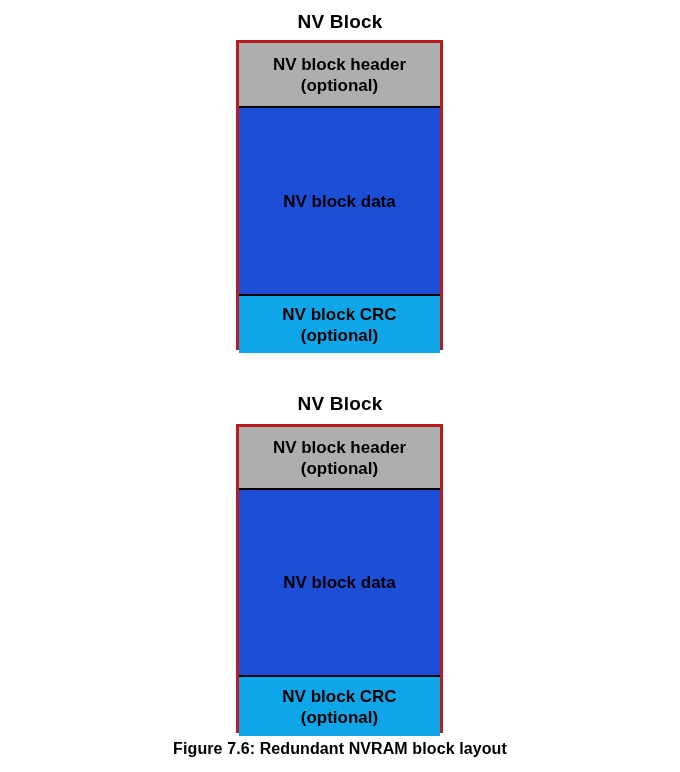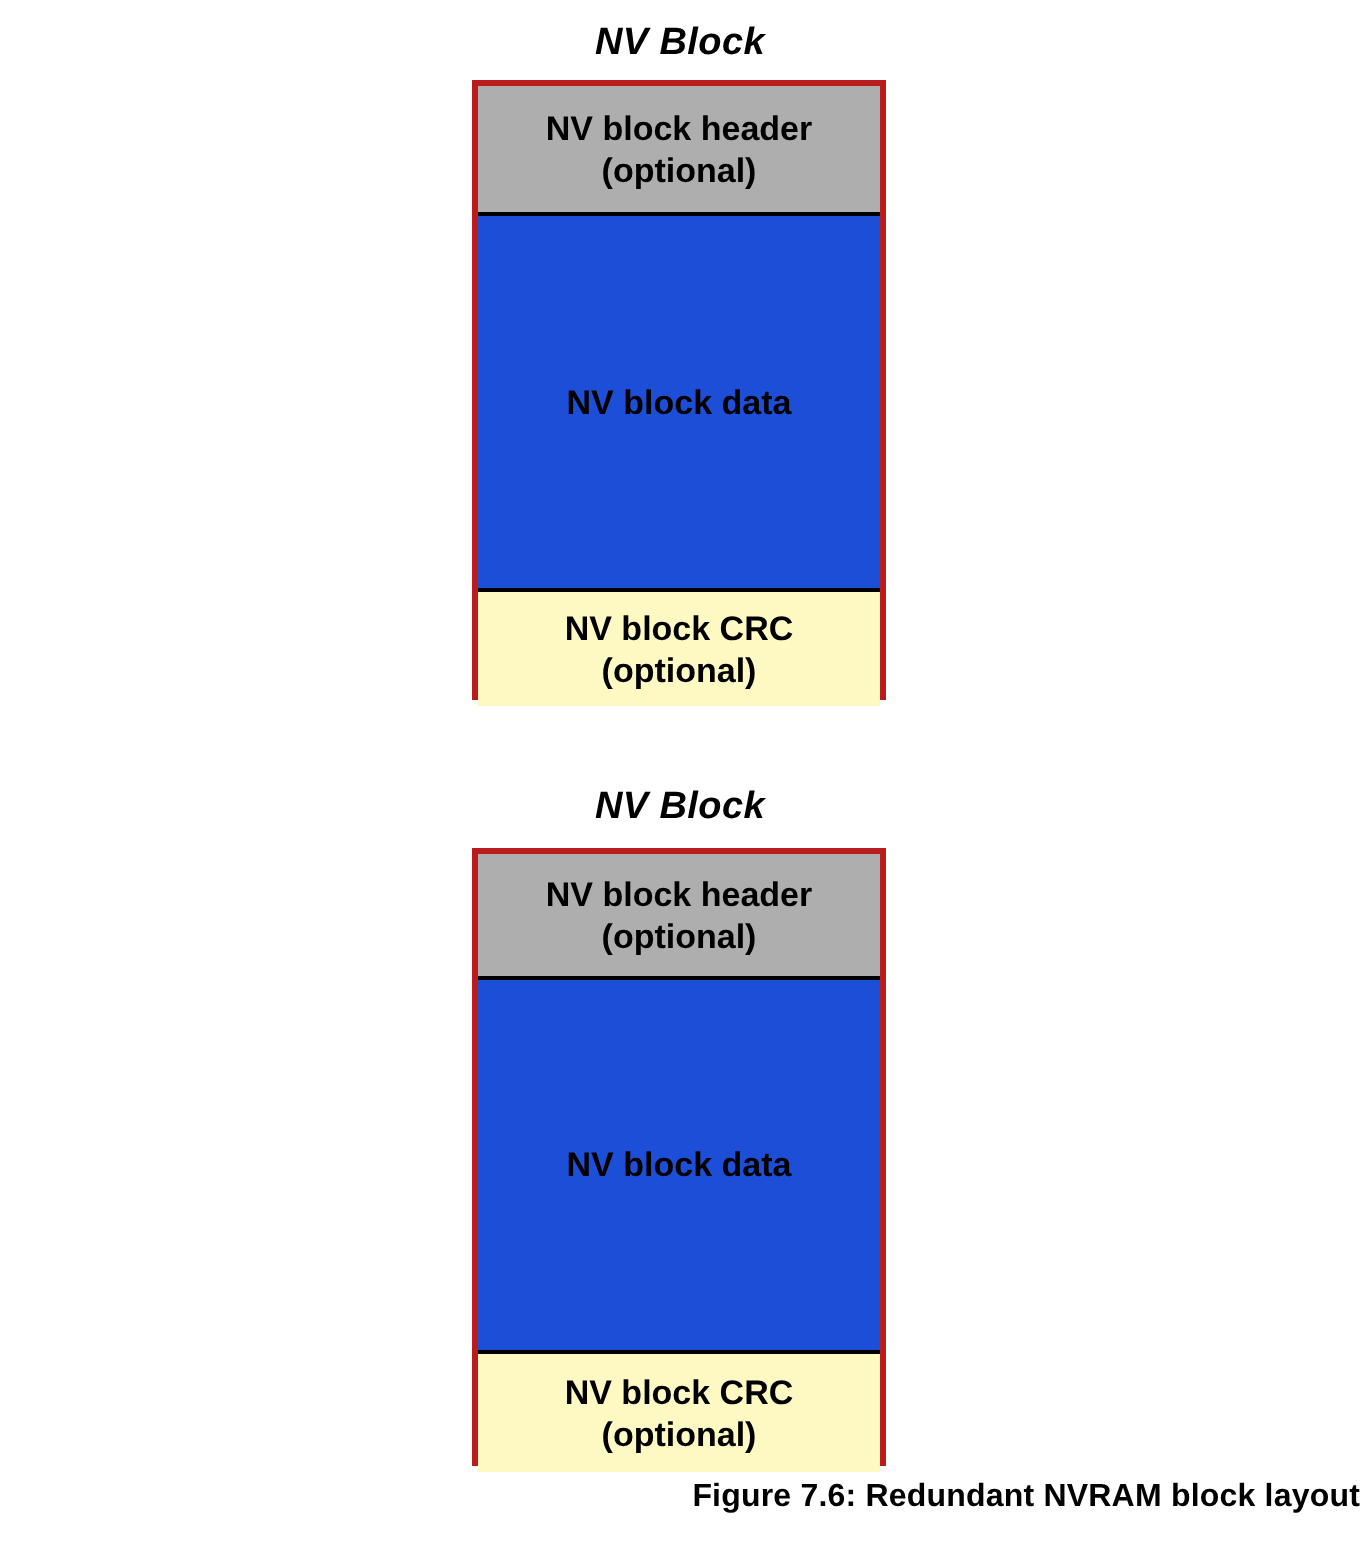--- a/index.html
+++ b/index.html
@@ -33,21 +33,20 @@
   }
   .block-title {
     position: absolute;
     left: 0;
     width: 680px;
     text-align: center;
     font-size: 19px;
     font-weight: bold;
     letter-spacing: 0.2px;
     line-height: 20px;
-    font-style: italic;
   }
 
   .block-box {
     position: absolute;
     left: 236px;
     width: 207px;
     border: 3px solid #b91c1c;
     box-sizing: border-box;
     background: #ccccf5;
   }
@@ -65,21 +64,21 @@
     color: #000000;
   }
   .section-header {
     background: #aeaeae;
     border-bottom: 2px solid #000000;
   }
   .section-data {
     background: #1d4ed8;
   }
   .section-crc {
-    background: #fef9c3;
+    background: #0ea5e9;
     border-top: 2px solid #000000;
   }
   .section-line {
     display: block;
     white-space: nowrap;
   }
 
   
   #block-1 { top: 0; height: 360px; }
   #block-1 .block-title { top: 12px; }
@@ -95,21 +94,21 @@
   #block-2 .section-header { height: 63px; }
   #block-2 .section-data { height: 185px; }
   #block-2 .section-crc { height: 61px; }
 
   
   .figure-caption {
     position: absolute;
     left: 0;
     top: 739px;
     width: 680px;
-    text-align: right;
+    text-align: center;
     font-size: 16px;
     font-weight: bold;
     line-height: 20px;
     letter-spacing: 0.1px;
   }
 
   
   .watermark {
     position: absolute;
     right: 14px;

